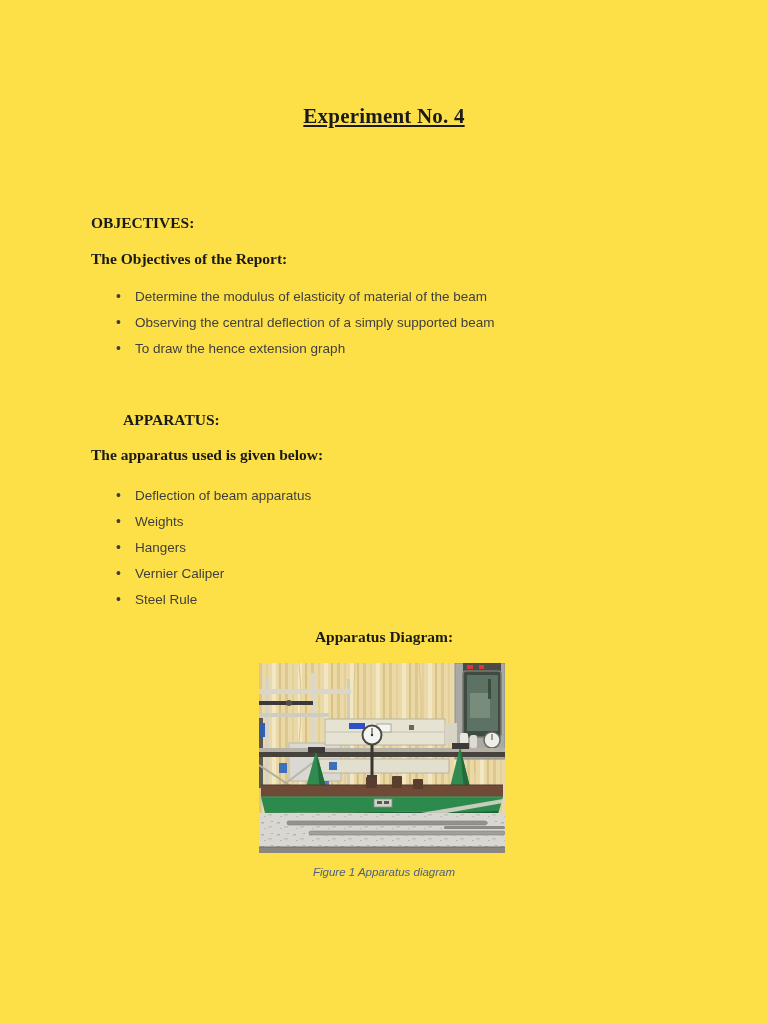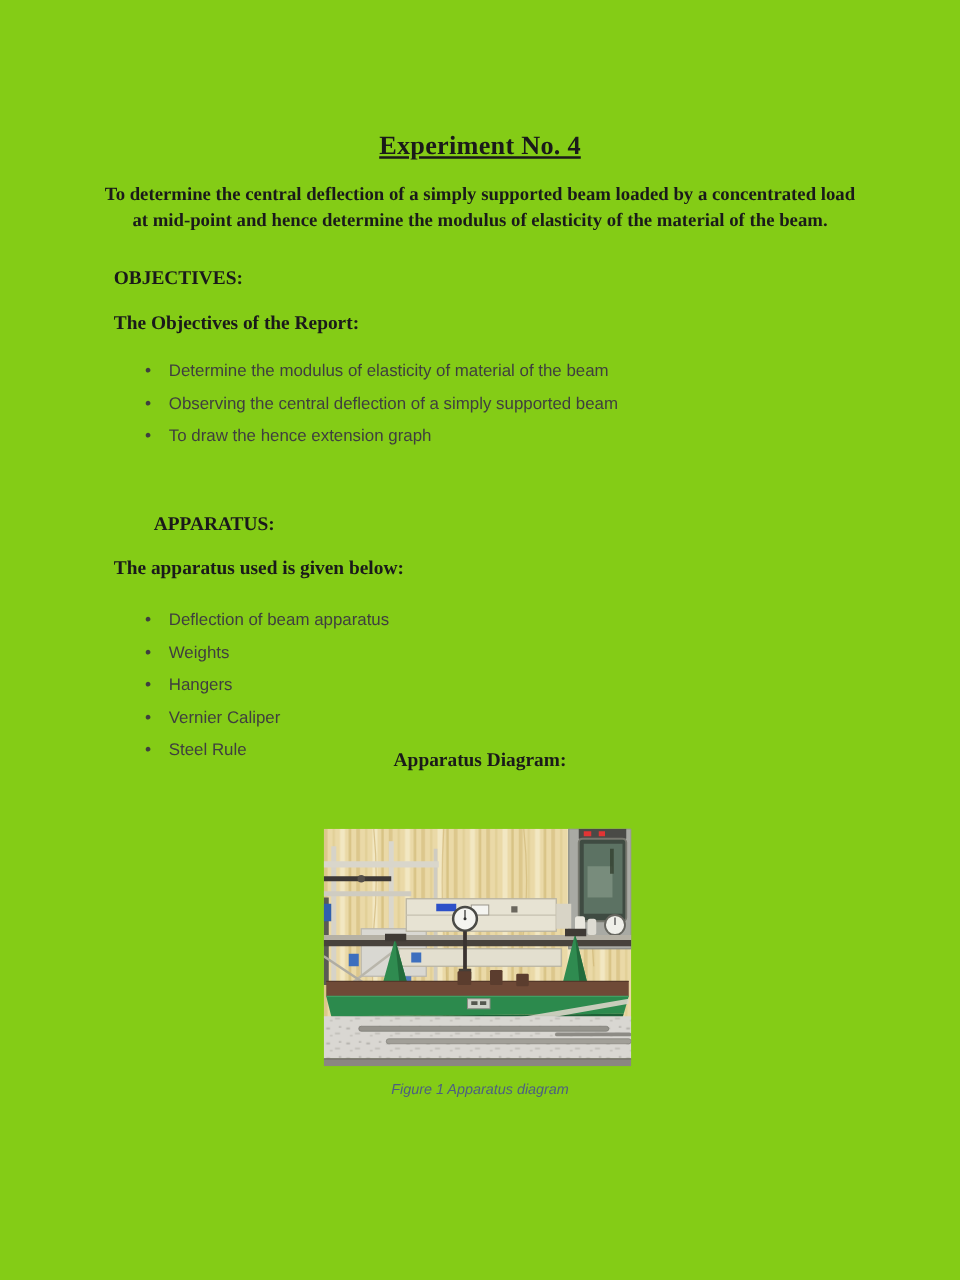--- a/index.html
+++ b/index.html
@@ -4,21 +4,21 @@
 <style>
   html, body { margin: 0; padding: 0; }
   body {
     width: 768px; height: 1024px;
     background: #ffffff;
     font-family: "Liberation Serif", serif;
     color: #1a1a1a;
     position: relative;
     overflow: hidden;
   }
-  .page { position: absolute; inset: 0; background: #84cc16; }
+  .page { position: absolute; inset: 0; background: #fde047; }
 
   .doc-title {
     position: absolute; top: 90px; left: 0; width: 768px;
     text-align: center;
     font-size: 21px; font-weight: bold;
     text-decoration: underline;
     letter-spacing: 0.2px;
   }
   .doc-subtitle {
     position: absolute; top: 131px; left: 50%; transform: translateX(-50%);
@@ -44,21 +44,21 @@
   .list-apparatus { top: 487px; }
   ul.doc-list li {
     height: 16px; margin-bottom: 10px;
     display: flex; align-items: center;
   }
   ul.doc-list .bullet {
     display: inline-block; width: 6px; margin-right: 13px;
     color: #3f3f3f; font-size: 14px; line-height: 16px;
   }
   .diagram-heading {
-    position: absolute; top: 600px; left: 0; width: 768px;
+    position: absolute; top: 628px; left: 0; width: 768px;
     text-align: center; font-size: 15.5px; font-weight: bold;
   }
   .figure-photo {
     position: absolute; top: 663px; left: 259px;
     width: 246px; height: 190px;
     display: block;
   }
   .figure-caption {
     position: absolute; top: 866px; left: 0; width: 768px;
     text-align: center;
@@ -68,21 +68,20 @@
     color: #4d5e82;
   }
 </style>
 </head>
 <body>
 
 <div class="page">
 
   <h1 class="doc-title">Experiment No. 4</h1>
 
-  <p class="doc-subtitle">To determine the central deflection of a simply supported beam loaded by a concentrated load at mid-point and hence determine the modulus of elasticity of the material of the beam.</p>
 
   <div class="section-heading h-objectives">OBJECTIVES:</div>
   <div class="section-heading h-objectives-sub">The Objectives of the Report:</div>
 
   <ul class="doc-list list-objectives">
     <li>
         <span class="bullet">•</span>
         <span>Determine the modulus of elasticity of material of the beam</span>
       </li>
     <li>

